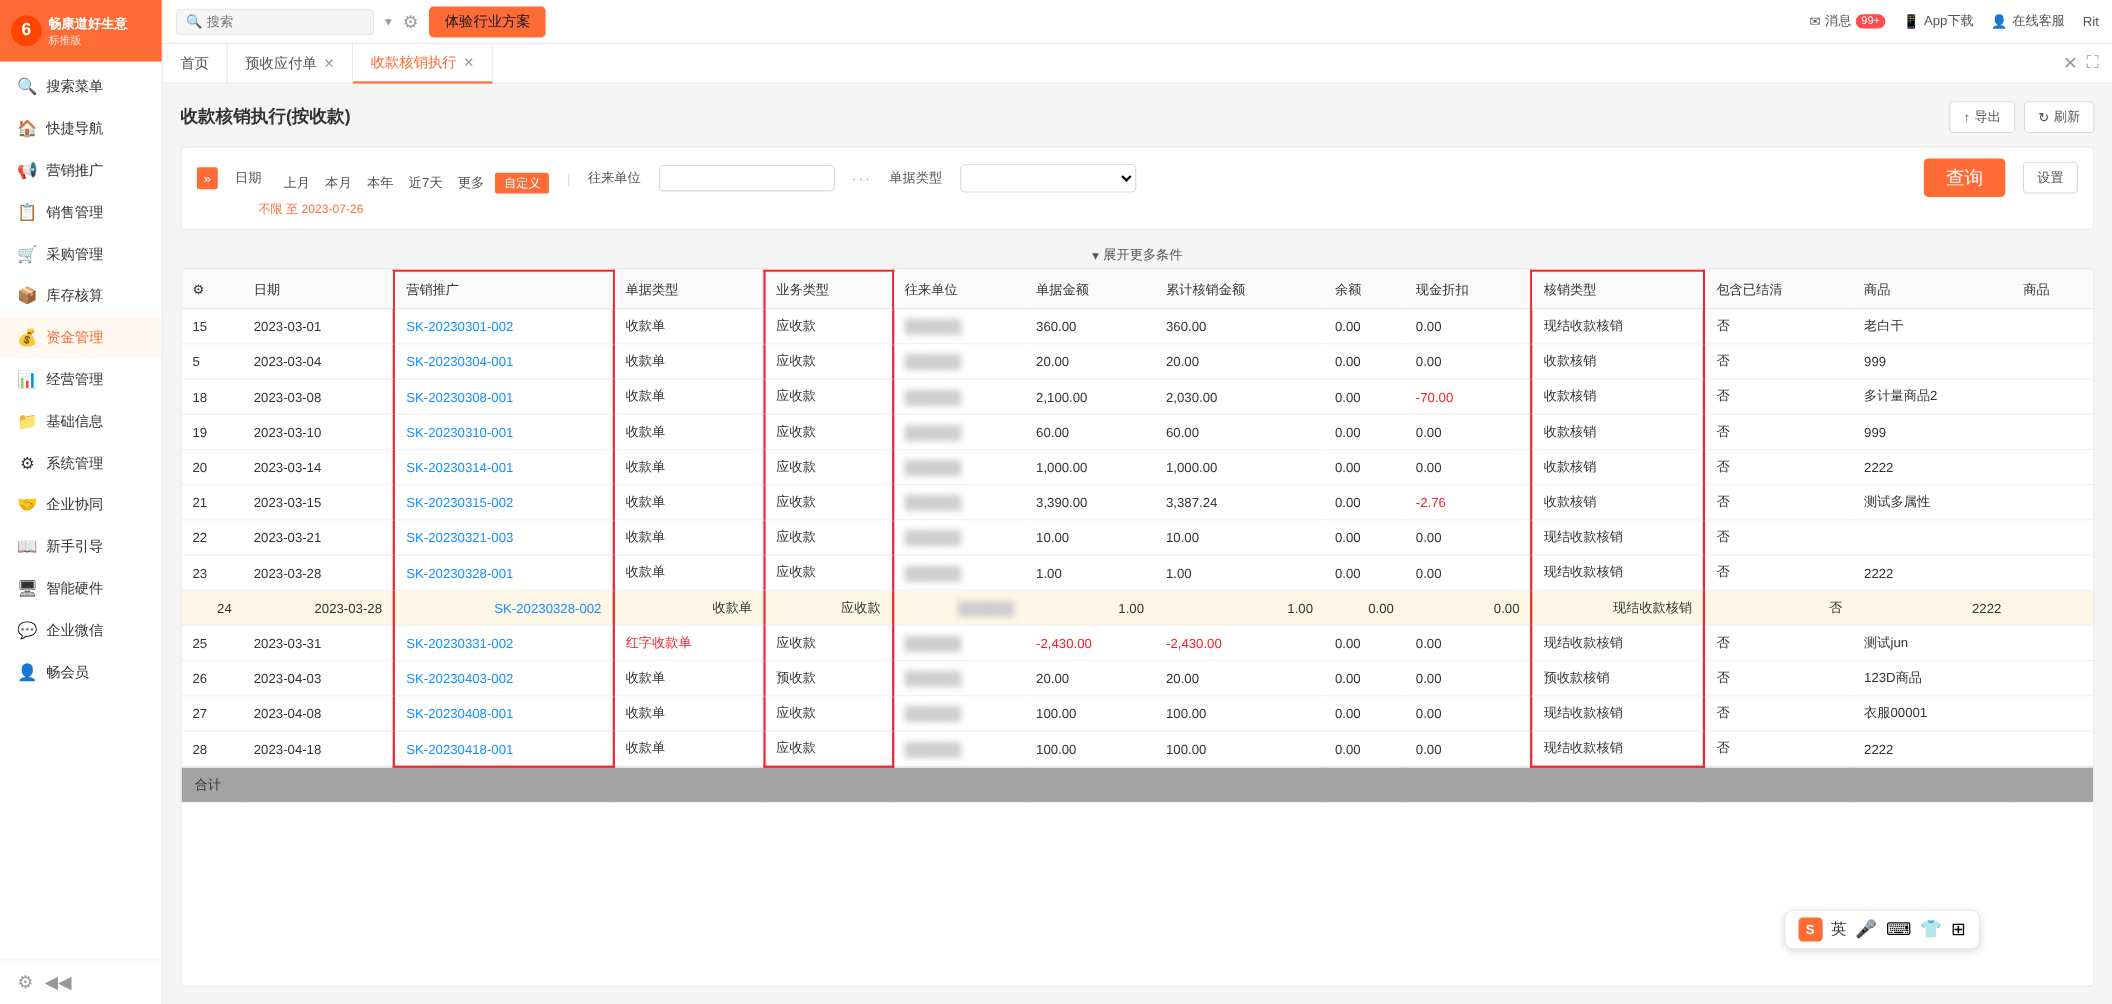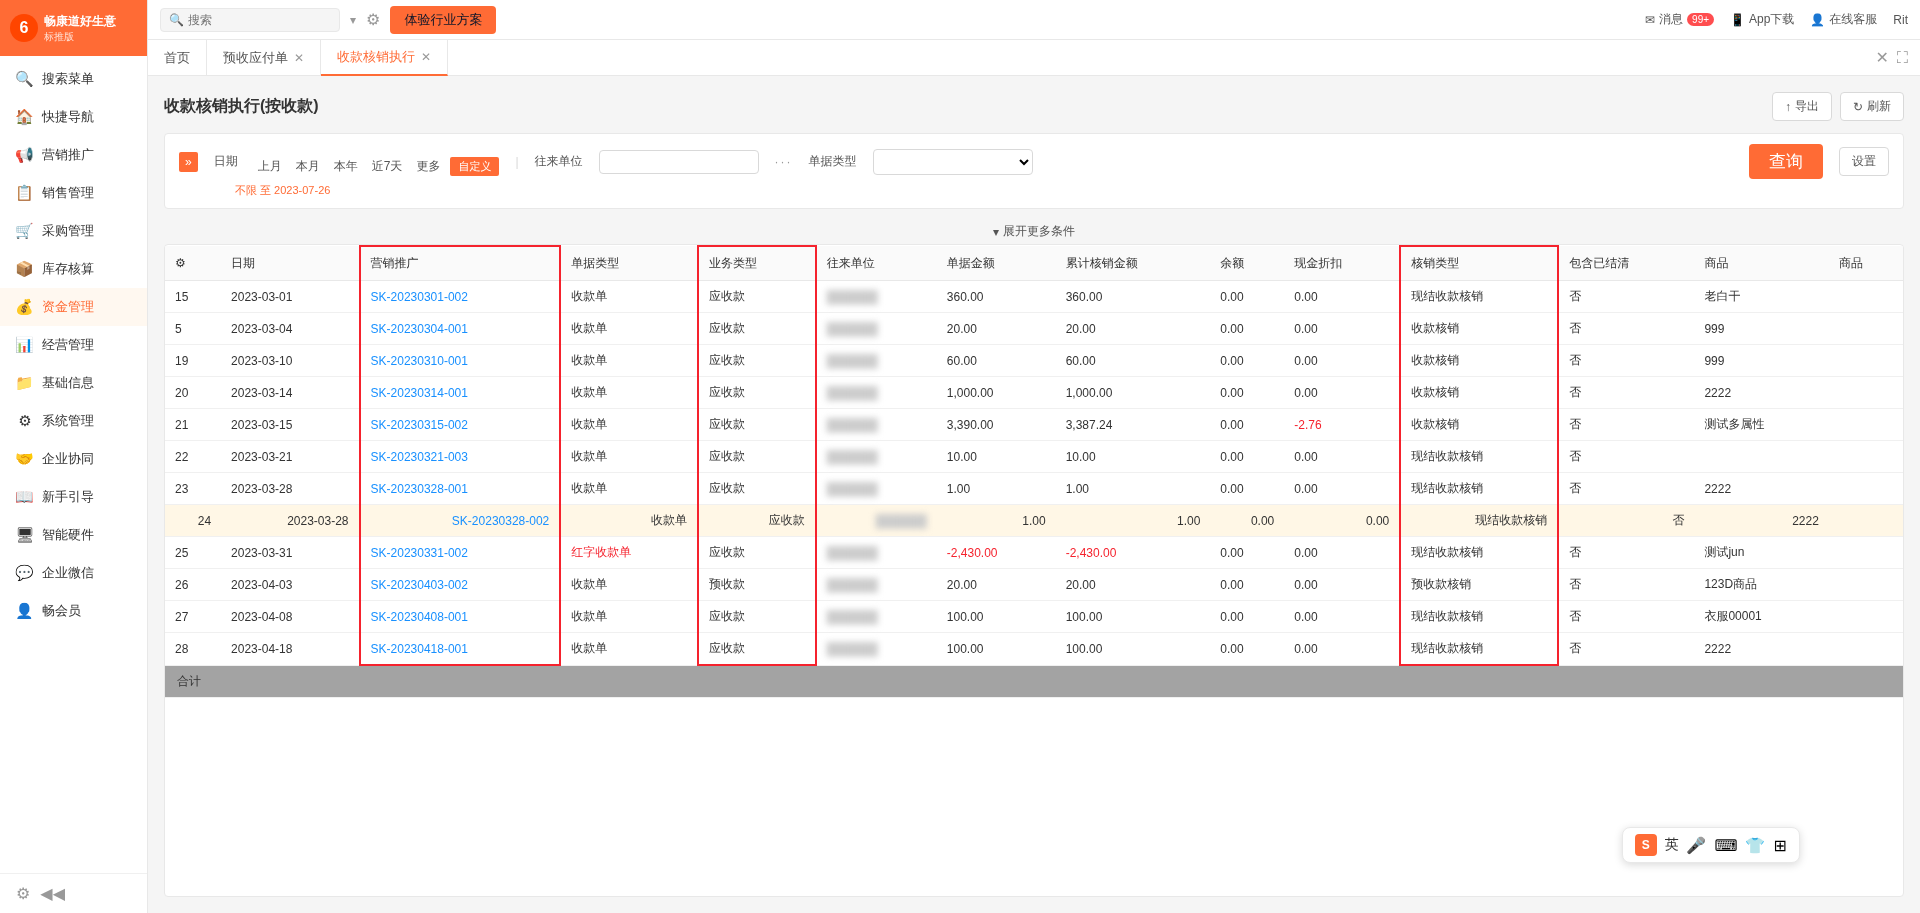--- a/index.html
+++ b/index.html
@@ -315,20 +315,36 @@
     <td>20.00</td>
     <td>20.00</td>
     <td>0.00</td>
     <td>0.00</td>
     <td class="td-red">收款核销</td>
     <td>否</td>
     <td>999</td>
     <td></td>
   </tr>
             <tr>
+    <td>18</td>
+    <td>2023-03-08</td>
+    <td class="td-red"><a class="link">SK-20230308-001</a></td>
+    <td>收款单</td>
+    <td class="td-red">应收款</td>
+    <td><span class="blurred-text">██████</span></td>
+    <td>2,100.00</td>
+    <td>2,030.00</td>
+    <td>0.00</td>
+    <td style="color:#f5222d">-70.00</td>
+    <td class="td-red">收款核销</td>
+    <td>否</td>
+    <td>多计量商品2</td>
+    <td></td>
+  </tr>
+            <tr>
     <td>19</td>
     <td>2023-03-10</td>
     <td class="td-red"><a class="link">SK-20230310-001</a></td>
     <td>收款单</td>
     <td class="td-red">应收款</td>
     <td><span class="blurred-text">██████</span></td>
     <td>60.00</td>
     <td>60.00</td>
     <td>0.00</td>
     <td>0.00</td>

